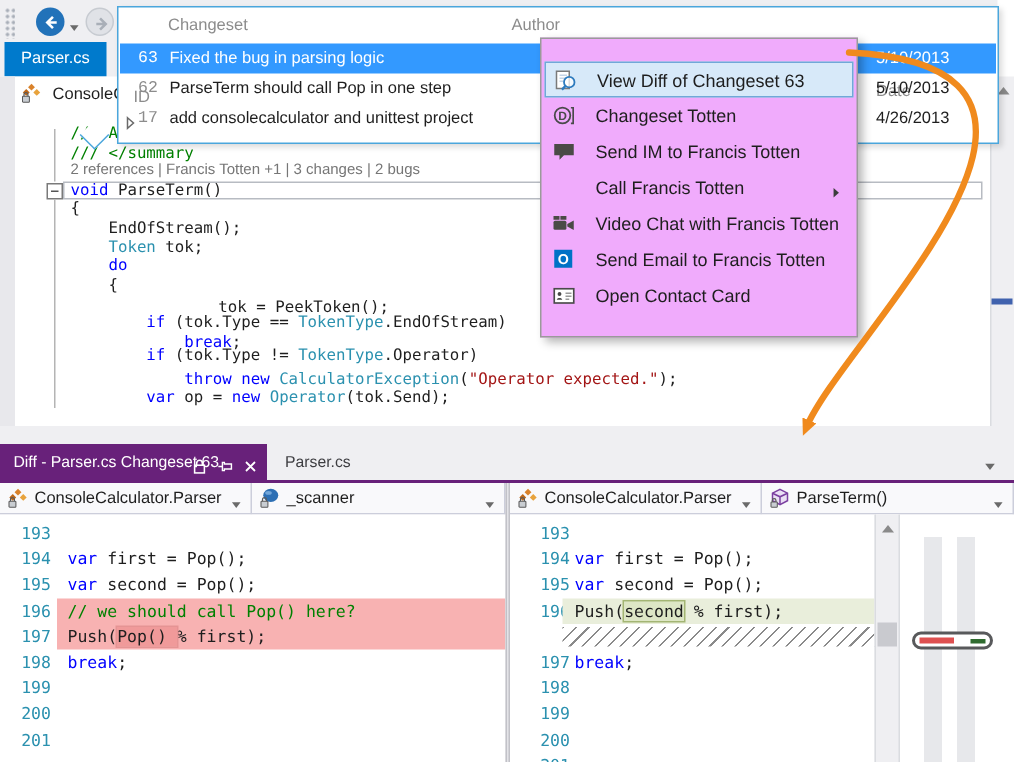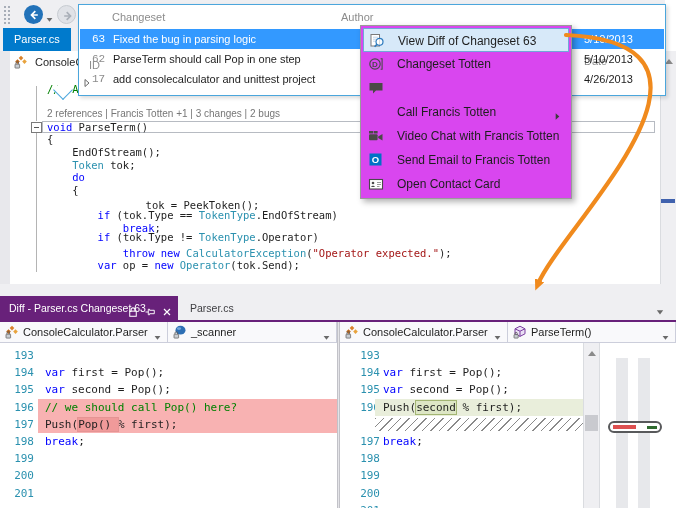--- a/index.html
+++ b/index.html
@@ -60,22 +60,22 @@
   .cs-row .cmsg{position:absolute;left:33px;color:#1E1E1E;}
   .cs-row .cdate{position:absolute;left:504px;color:#1E1E1E;}
   .cs-row .exp{position:absolute;left:2px;top:5px;width:10px;height:10px;}
   .cs-row.sel{background:var(--selection_blue);}
   .cs-row.sel .cid,.cs-row.sel .cmsg,.cs-row.sel .cdate{color:#fff;}
   .cs-tail{left:56px;top:83px;width:13px;height:13px;background:#fff;z-index:12;
            border-right:1px solid var(--popup_border);border-bottom:1px solid var(--popup_border);
            transform:rotate(45deg);}
 
   
-  .ctx-menu{left:360px;top:25px;width:210px;background:#d946ef;border:1px solid #9A9A9A;
-            box-shadow:3px 3px 6px rgba(0,0,0,.3);z-index:20;padding:2px 0;}
+  .ctx-menu{left:360px;top:25px;width:210px;background:#f0abfc;border:1px solid #9A9A9A;
+            box-shadow:3px 3px 6px rgba(0,0,0,.3);z-index:20;padding:15px 0;}
   .mi{position:relative;height:24px;margin:0 2px;box-sizing:border-box;}
   .mi.hl{background:var(--menu_highlight);border:1px solid var(--menu_highlight_border);}
   .mico{position:absolute;left:5px;top:4px;width:17px;height:16px;}
   .mico svg{width:16px;height:16px;}
   .mlabel{position:absolute;left:34px;top:5px;font-size:12px;color:#1E1E1E;white-space:nowrap;}
   .msub{position:absolute;right:7px;top:7px;width:9px;height:9px;}
 
   
   #arrow-svg{left:0;top:0;width:676px;height:508px;z-index:50;pointer-events:none;}
 
@@ -168,20 +168,23 @@
   <div class="abs outline-line" style="left:36px;top:86px;height:35px;"></div>
   <div class="abs collapse-box">
       <div></div>
     </div>
   <div class="abs outline-line" style="left:36px;top:133px;height:139px;"></div>
 
   <div class="abs" id="ed-lines">
       <div class="crow" style="top: 0px; height: 12.6px;">
         <pre class="codeln"><span class="cm">/// A</span></pre>
       </div>
+      <div class="crow" style="top: 12.6px; height: 12.6px;">
+        <pre class="codeln"><span class="cm">/// &lt;/summary</span></pre>
+      </div>
       <div class="crow" style="top: 25.2px; height: 12.6px;">
         <pre class="codeln lensln"><span class="lens">2 references | Francis Totten +1 | 3 changes | 2 bugs</span></pre>
       </div>
       <div class="crow" style="top: 37.8px; height: 12.6px;">
         <div class="curline"></div>
         <pre class="codeln"><span class="kw">void</span><span class="pl"> ParseTerm()</span></pre>
       </div>
       <div class="crow" style="top: 50.4px; height: 12.6px;">
         <pre class="codeln"><span class="pl">{</span></pre>
       </div>
@@ -270,20 +273,21 @@
               <circle cx="7" cy="8" r="5.2" fill="none" stroke="#4A4A4A" stroke-width="1.2"></circle>
               <text x="7" y="11" font-size="8" font-weight="bold" text-anchor="middle" fill="#4A4A4A" font-family="sans-serif">D</text>
               <path d="M12.6 2.8h1.5v10.4h-1.5" fill="none" stroke="#4A4A4A" stroke-width="1.1"></path>
             </svg></span>
           <span class="mlabel">Changeset Totten</span>
         </div>
         <div class="mi">
           <span class="mico"><svg viewBox="0 0 16 16">
               <path d="M1.5 3h13v7.5H8l-3 3v-3H1.5z" fill="#4A4A46"></path>
             </svg></span>
+          <span class="mlabel">Send IM to Francis Totten</span>
         </div>
         <div class="mi">
           <span class="mlabel">Call Francis Totten</span>
           <span class="msub"><svg viewBox="0 0 10 10">
               <path d="M3 1.5l4 3.5-4 3.5z" fill="#3C3C3C"></path>
             </svg></span>
         </div>
         <div class="mi">
           <span class="mico"><svg viewBox="0 0 16 16">
               <rect x="1" y="3" width="4" height="2.5" fill="#4A4A46"></rect>

